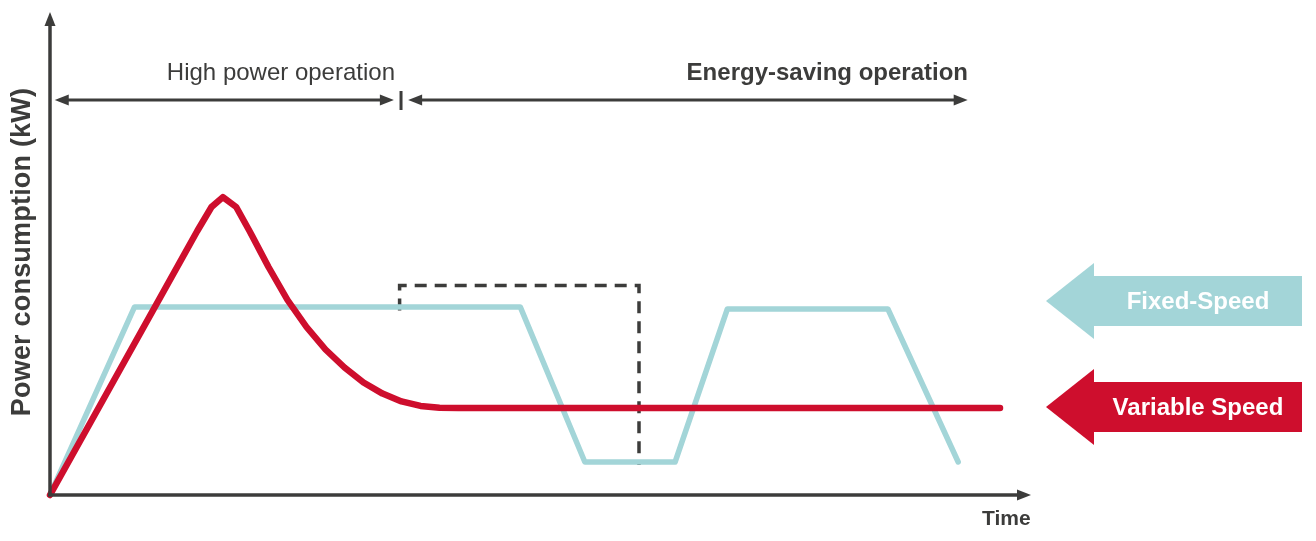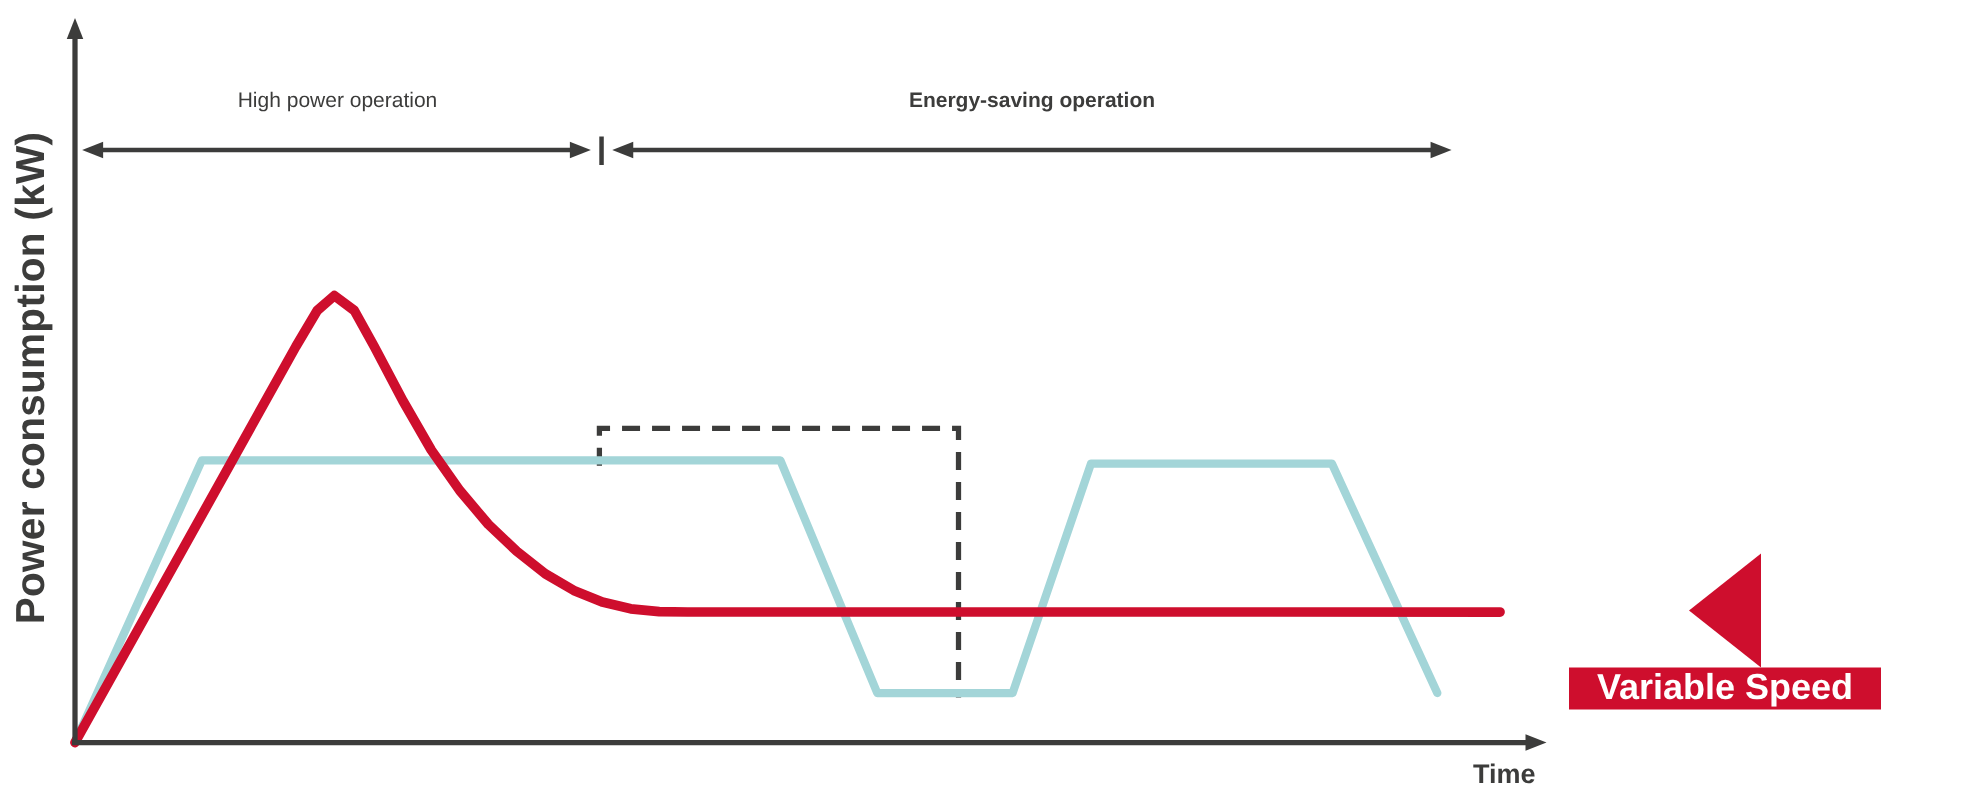--- a/index.html
+++ b/index.html
@@ -25,44 +25,44 @@
     font-weight: bold;
     color: var(--text, #3c3c3b);
     white-space: nowrap;
     letter-spacing: 0.2px;
   }
 
   .xlabel {
     position: absolute;
     left: 982px;
     top: 506px;
-    font-size: 18px;
+    font-size: 21px;
     font-weight: bold;
     color: var(--text, #3c3c3b);
   }
 
   .phase {
     position: absolute;
     top: 58px;
-    font-size: 14px;
+    font-size: 24px;
     color: var(--text, #3c3c3b);
-    text-align: center;
+    text-align: right;
     white-space: nowrap;
   }
   .phase1 { left: 55px;  width: 340px; }
   .phase2 { left: 408px; width: 560px; font-weight: bold; }
 
   .legend {
     position: absolute;
     display: flex;
     align-items: center;
     height: 76px;
   }
   .legend-fixed    { left: 1046px; top: 263px; }
-  .legend-variable { left: 1046px; top: 369px; flex-direction: column; }
+  .legend-variable { left: 1046px; top: 369px; }
 
   .tri {
     width: 0; height: 0;
     border-top: 38px solid transparent;
     border-bottom: 38px solid transparent;
     flex: 0 0 auto;
   }
   .tri-teal { border-right: 48px solid var(--teal, #a3d5d8); }
   .tri-red  { border-right: 48px solid var(--red,  #ce0e2d); }
 
@@ -103,19 +103,23 @@
     </svg>
 
   <div class="ylabel">Power consumption (kW)</div>
 
   <div class="xlabel">Time</div>
 
   <div class="phase phase1">High power operation</div>
 
   <div class="phase phase2">Energy-saving operation</div>
 
+  <div class="legend legend-fixed">
+    <span class="tri tri-teal"></span>
+    <span class="lbody body-teal">Fixed-Speed</span>
+  </div>
 
   <div class="legend legend-variable">
     <span class="tri tri-red"></span>
     <span class="lbody body-red">Variable Speed</span>
   </div>
 
 </div>
 
 </body></html>

